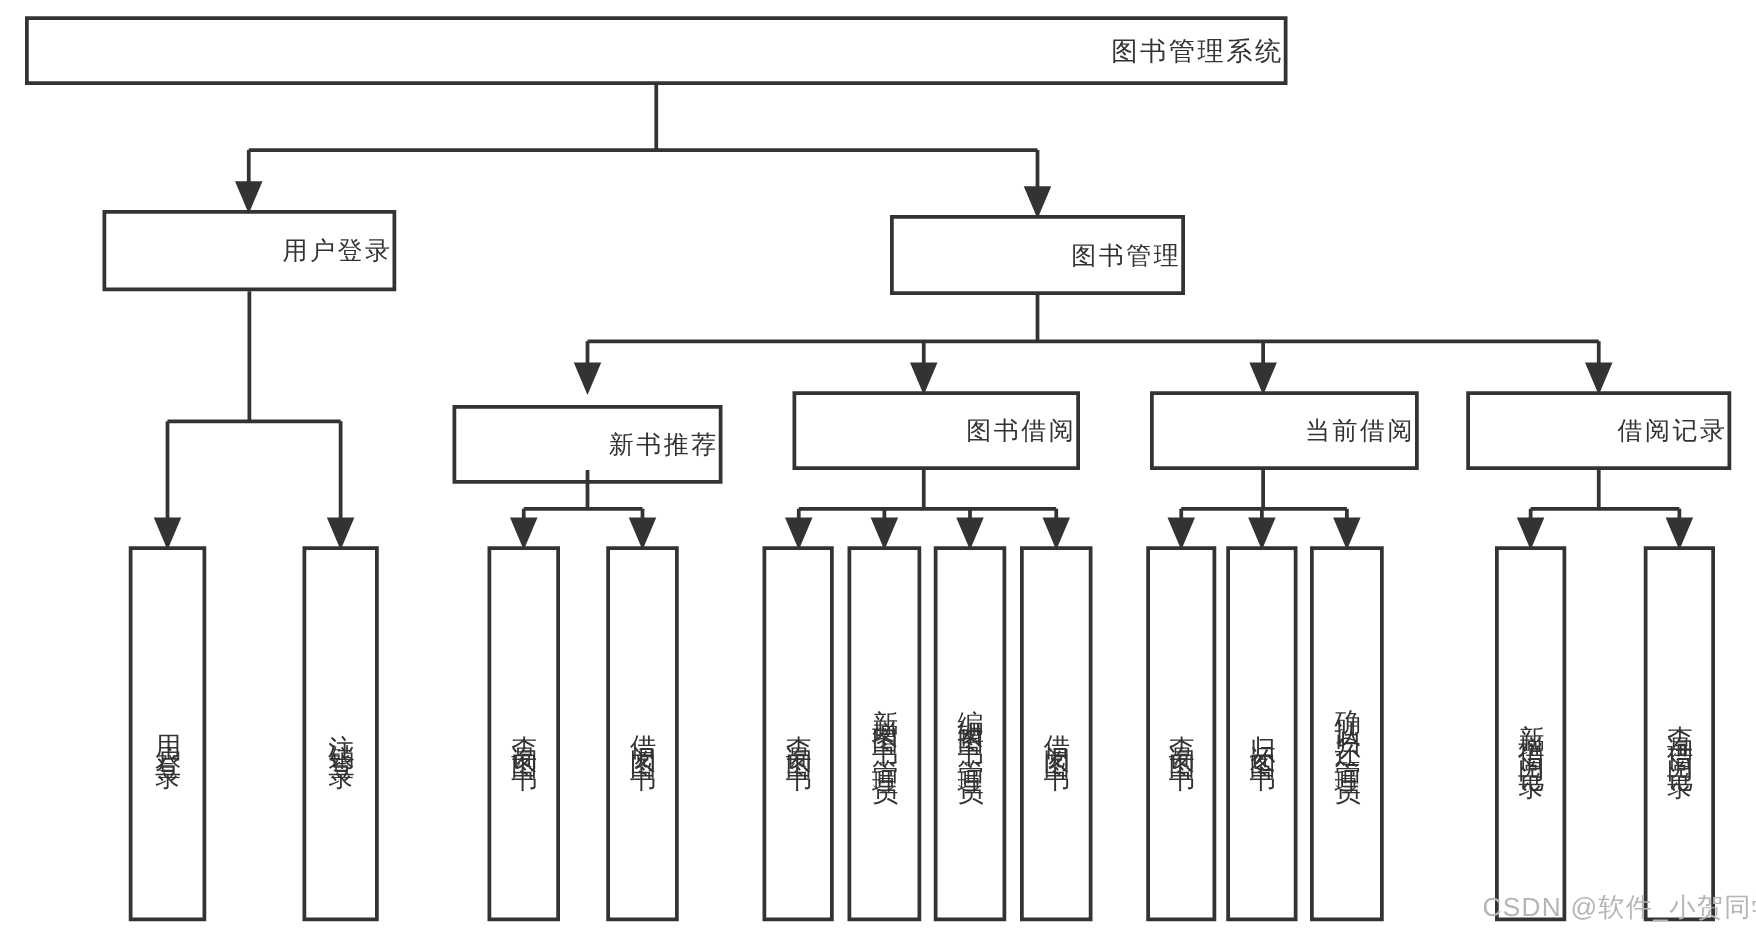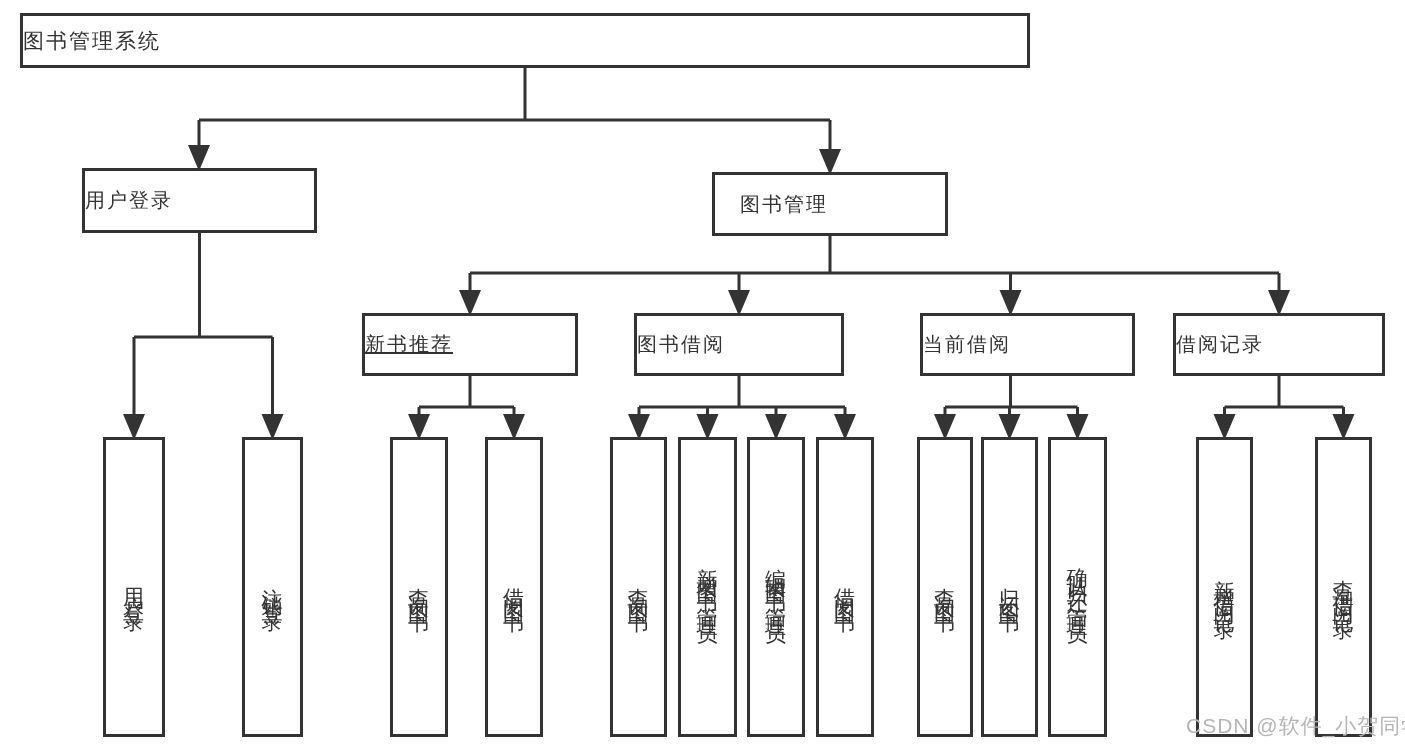--- a/index.html
+++ b/index.html
@@ -2,21 +2,21 @@
 <html><head>
 <meta charset="utf-8">
 <style>
   html,body{margin:0;padding:0;background:#ffffff;}
   .canvas{
     position:relative;width:1405px;height:747px;background:#ffffff;
     font-family:"Liberation Sans",sans-serif;color:#333333;overflow:hidden;
   }
   .hbox{
     position:absolute;box-sizing:border-box;border:3px solid #333333;background:#ffffff;
-    display:flex;align-items:center;justify-content:flex-start;
+    display:flex;align-items:center;justify-content:flex-end;
     font-size:20px;letter-spacing:2px;white-space:nowrap;
   }
   .hbox.root{font-size:21px;}
   .vbox{
     position:absolute;box-sizing:border-box;border:3px solid #333333;background:#ffffff;
     display:flex;align-items:center;justify-content:center;
   }
   .vtext{
     writing-mode:vertical-rl;text-orientation:mixed;
     font-size:21px;letter-spacing:8px;line-height:1.1;white-space:nowrap;
@@ -36,24 +36,24 @@
     <span>图书管理系统</span>
   </div>
 
   <div class="hbox" style="left:82px;top:168px;width:235px;height:65px;">
     <span>用户登录</span>
   </div>
   <div class="hbox" style="left:712px;top:172px;width:236px;height:64px;padding-left:25px;">
     <span>图书管理</span>
   </div>
 
-  <div class="hbox" style="left:362px;top:313px;width:216px;height:63px;text-decoration:underline;">
+  <div class="hbox" style="left:362px;top:324px;width:216px;height:63px;">
     <span>新书推荐</span>
   </div>
-  <div class="hbox" style="left:634px;top:313px;width:210px;height:63px;">
+  <div class="hbox" style="left:634px;top:313px;width:230px;height:63px;">
     <span>图书借阅</span>
   </div>
   <div class="hbox" style="left:920px;top:313px;width:215px;height:63px;">
     <span>当前借阅</span>
   </div>
   <div class="hbox" style="left:1173px;top:313px;width:212px;height:63px;">
     <span>借阅记录</span>
   </div>
 
   <div class="vbox" style="left:103px;top:437px;width:62px;height:300px;">

